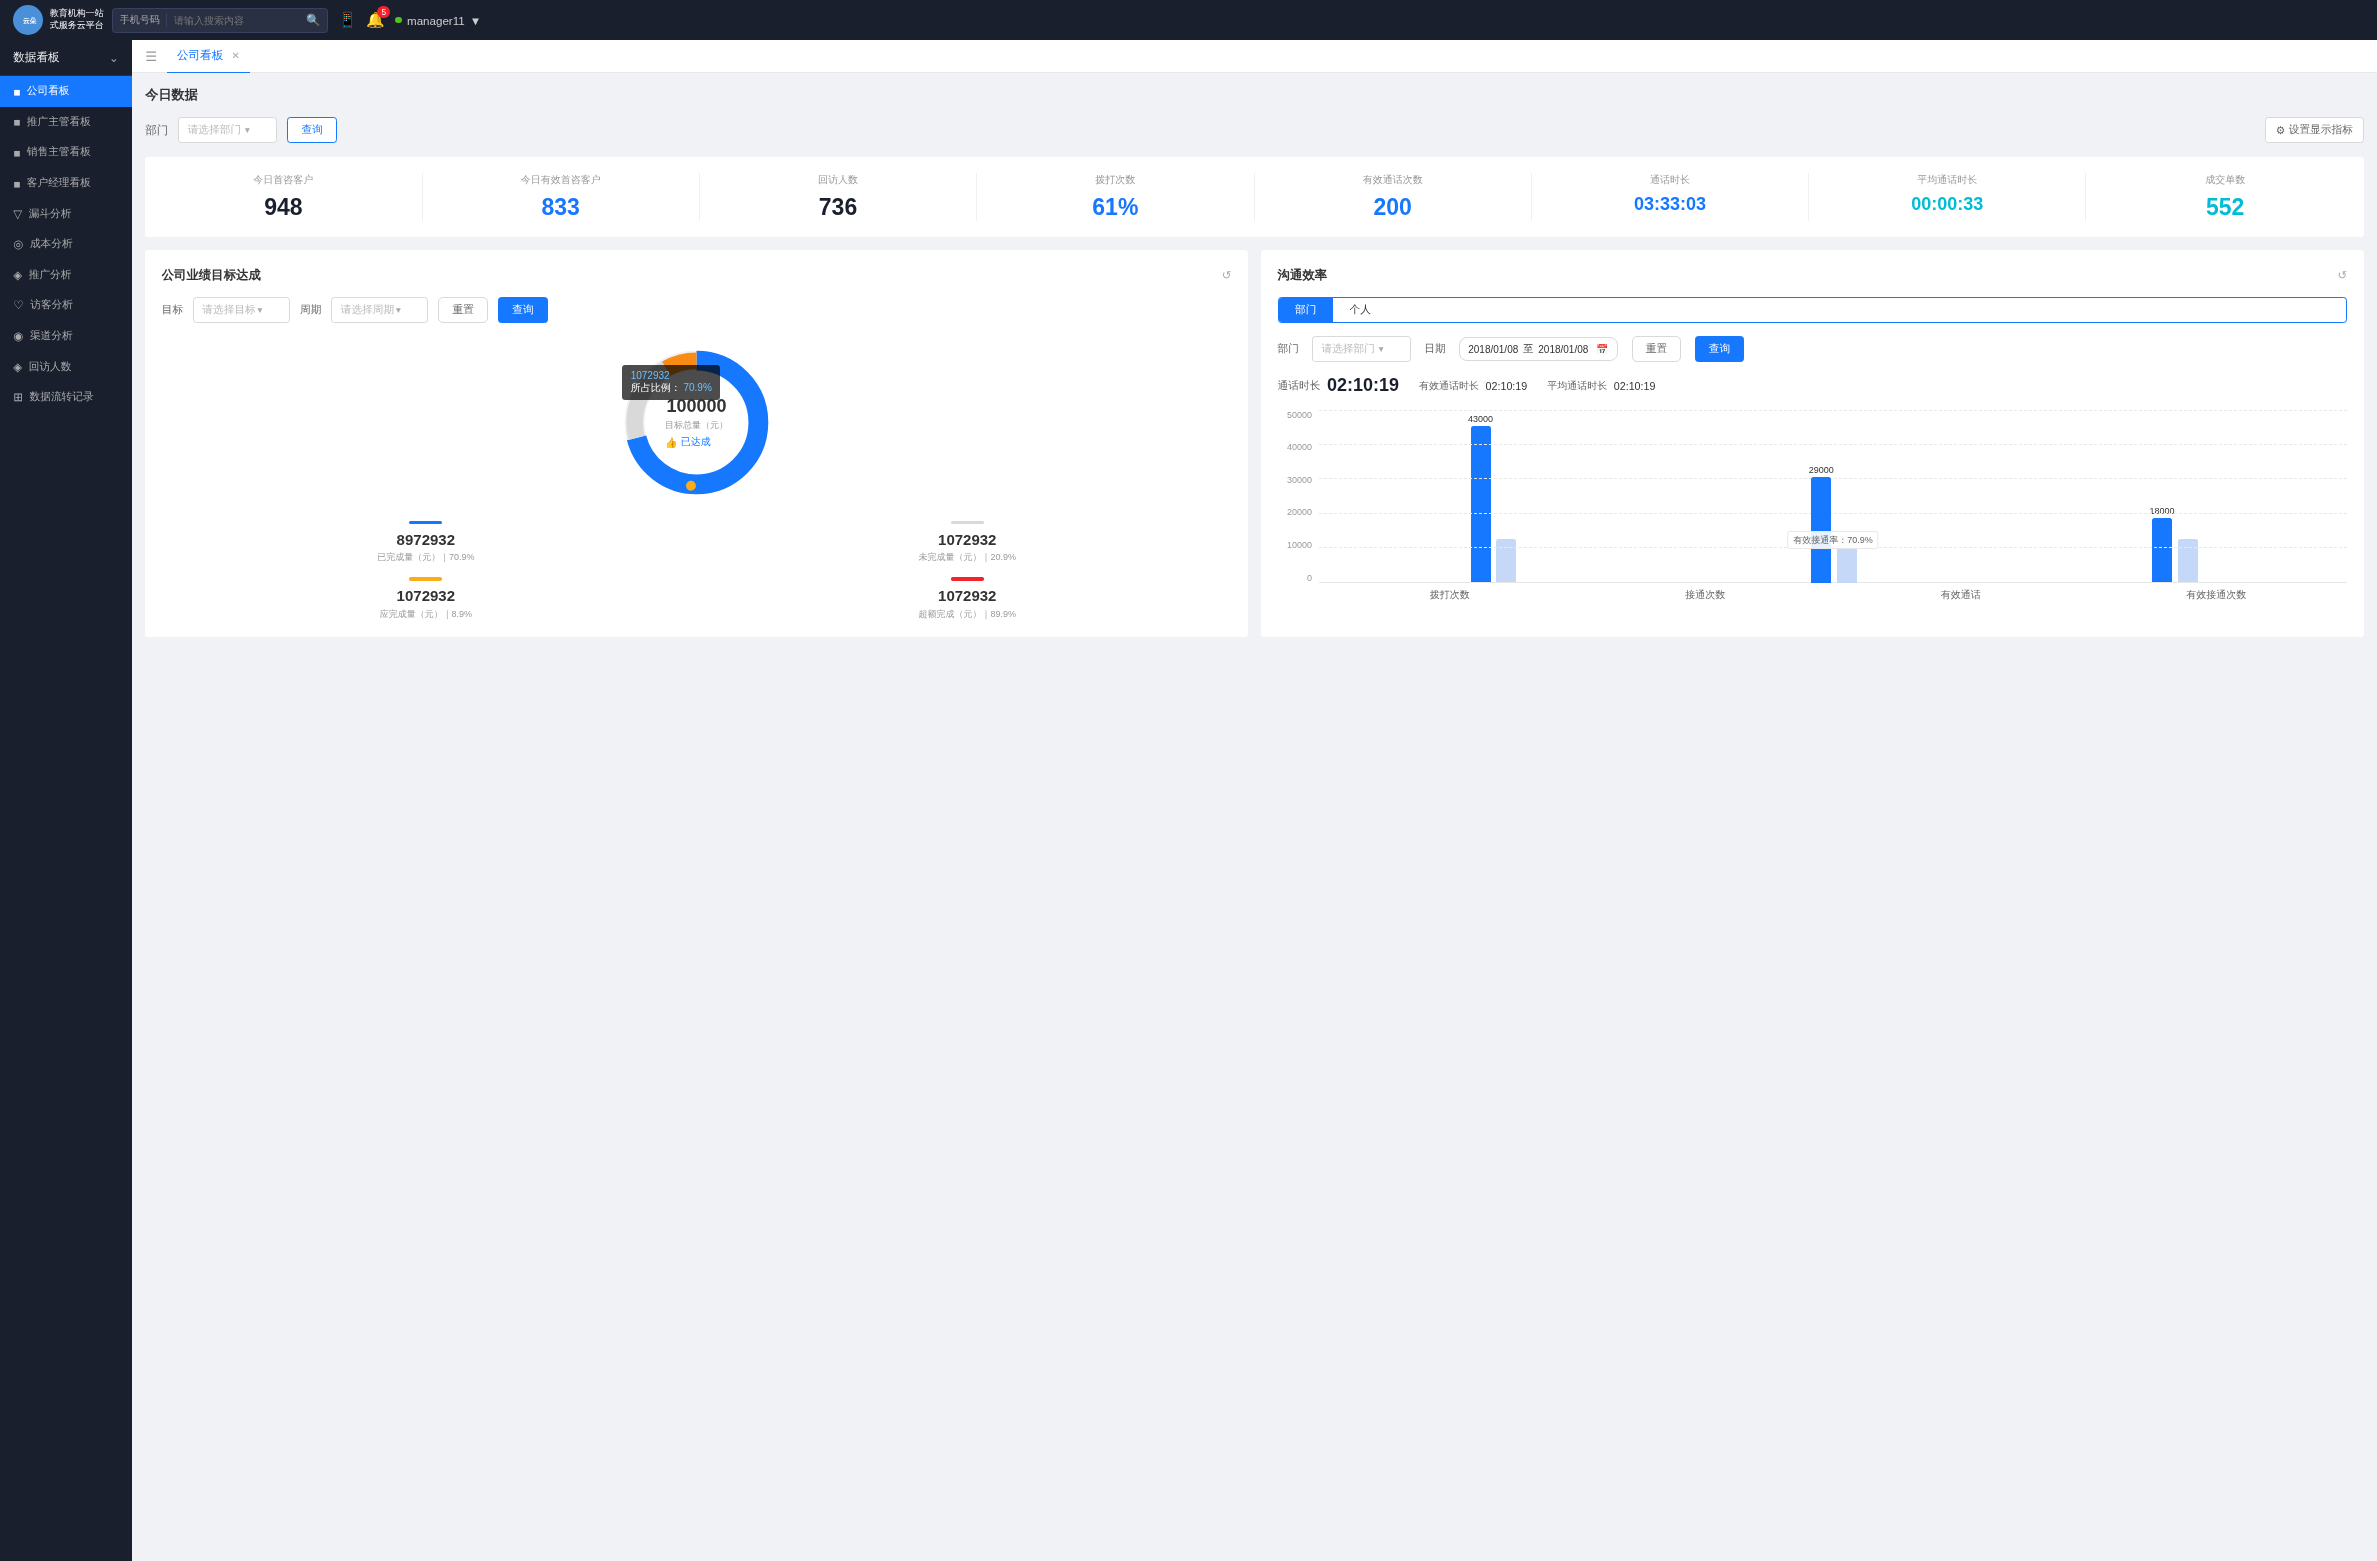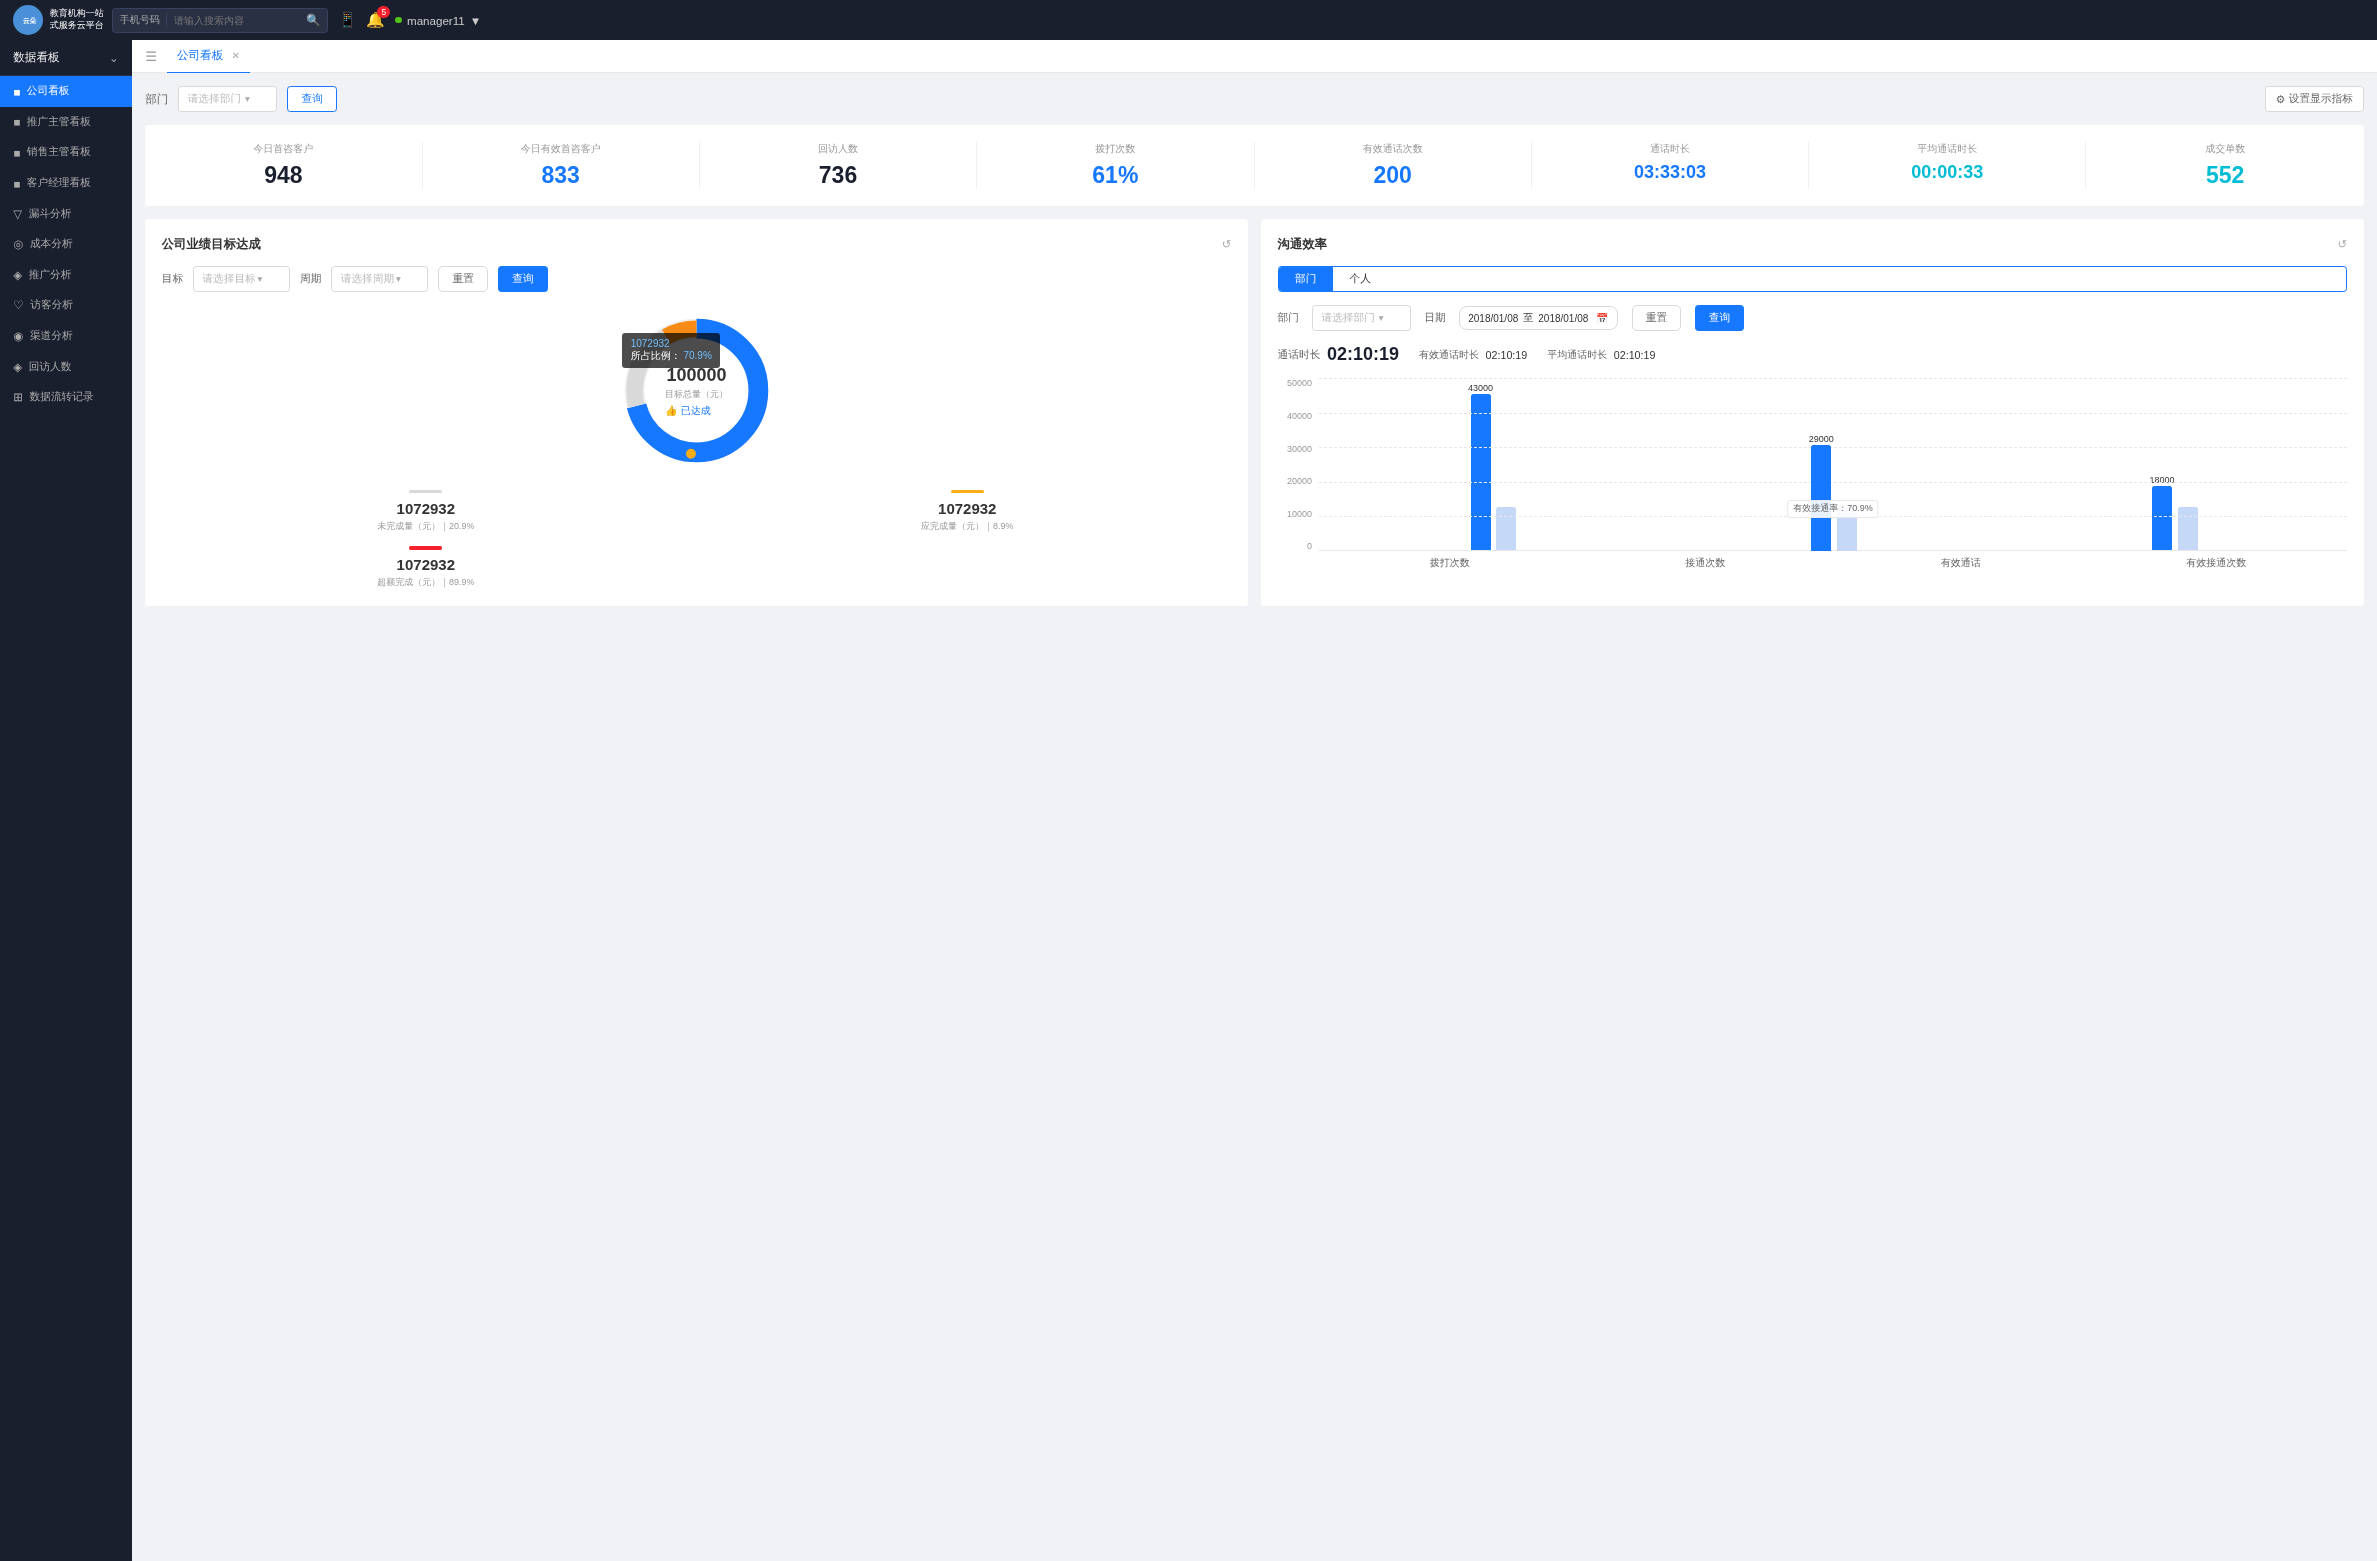--- a/index.html
+++ b/index.html
@@ -209,20 +209,21 @@
       <span class="tab-menu-btn">☰</span>
       <div class="tab active">
         <span>公司看板</span>
         <span class="tab-close">✕</span>
       </div>
     </div>
 
     <div class="page-content">
 
       <div>
+        <div class="section-title">今日数据</div>
 
         <div class="today-filter">
           <div class="filter-left">
             <span class="filter-label">部门</span>
             <div class="select-box">
               <span>请选择部门</span>
               <span class="select-arrow">▼</span>
             </div>
             <button class="btn-query">查询</button>
           </div>
@@ -322,20 +323,25 @@
                 <div class="donut-achieved">
                   <span>👍</span>
                   <span>已达成</span>
                 </div>
               </div>
             </div>
           </div>
 
           <div class="stats-grid">
             <div class="stat-card">
+              <div class="stat-card-indicator" style="background:#1677ff;"></div>
+              <div class="stat-card-value">8972932</div>
+              <div class="stat-card-label">已完成量（元）｜70.9%</div>
+            </div>
+            <div class="stat-card">
               <div class="stat-card-indicator" style="background:#d9d9d9;"></div>
               <div class="stat-card-value">1072932</div>
               <div class="stat-card-label">未完成量（元）｜20.9%</div>
             </div>
             <div class="stat-card">
               <div class="stat-card-indicator" style="background:#faad14;"></div>
               <div class="stat-card-value">1072932</div>
               <div class="stat-card-label">应完成量（元）｜8.9%</div>
             </div>
             <div class="stat-card">

